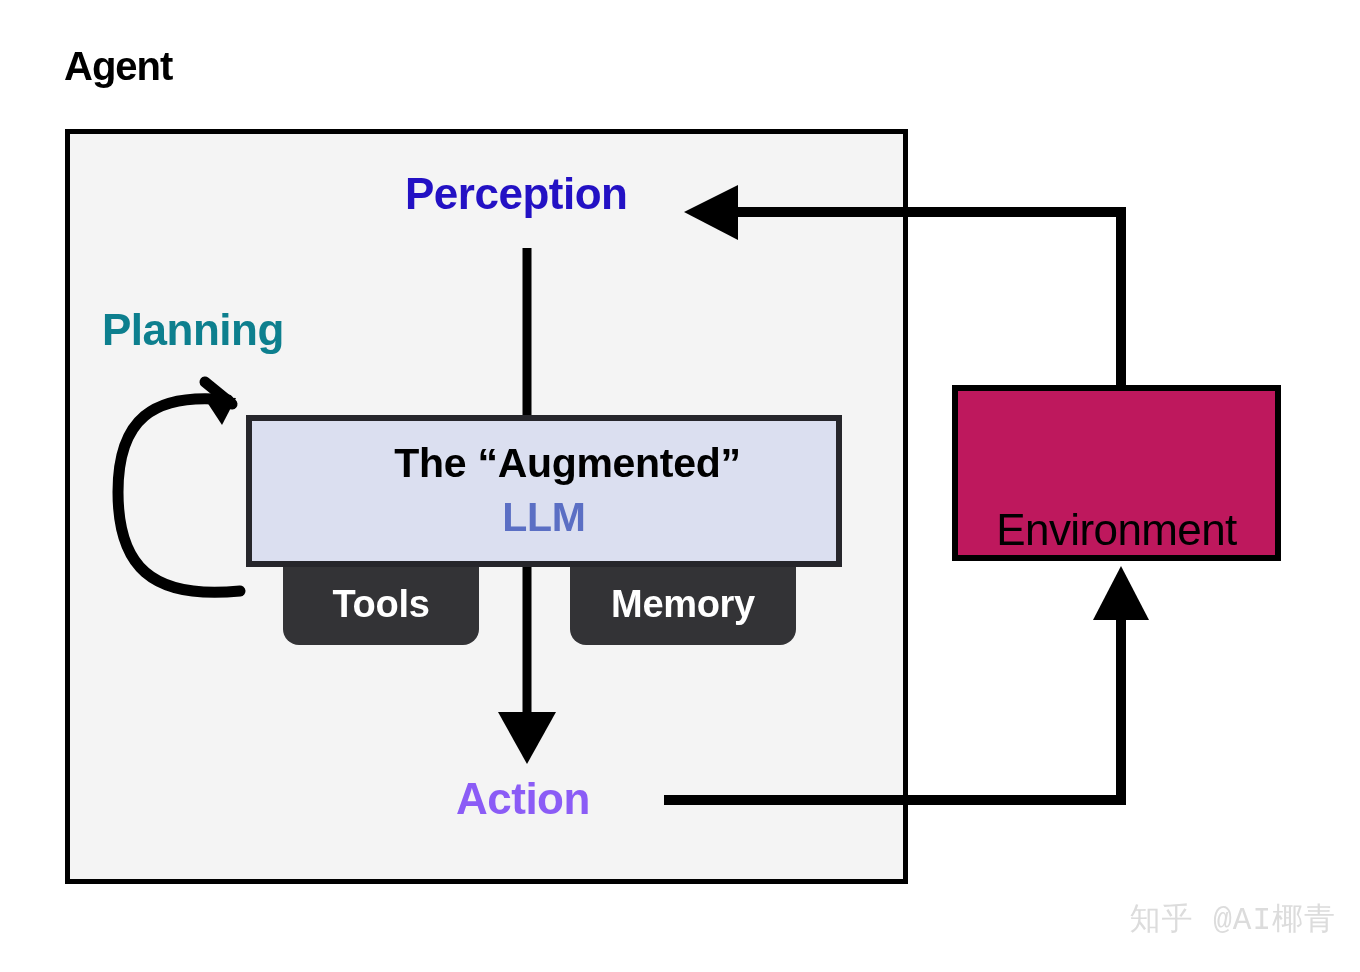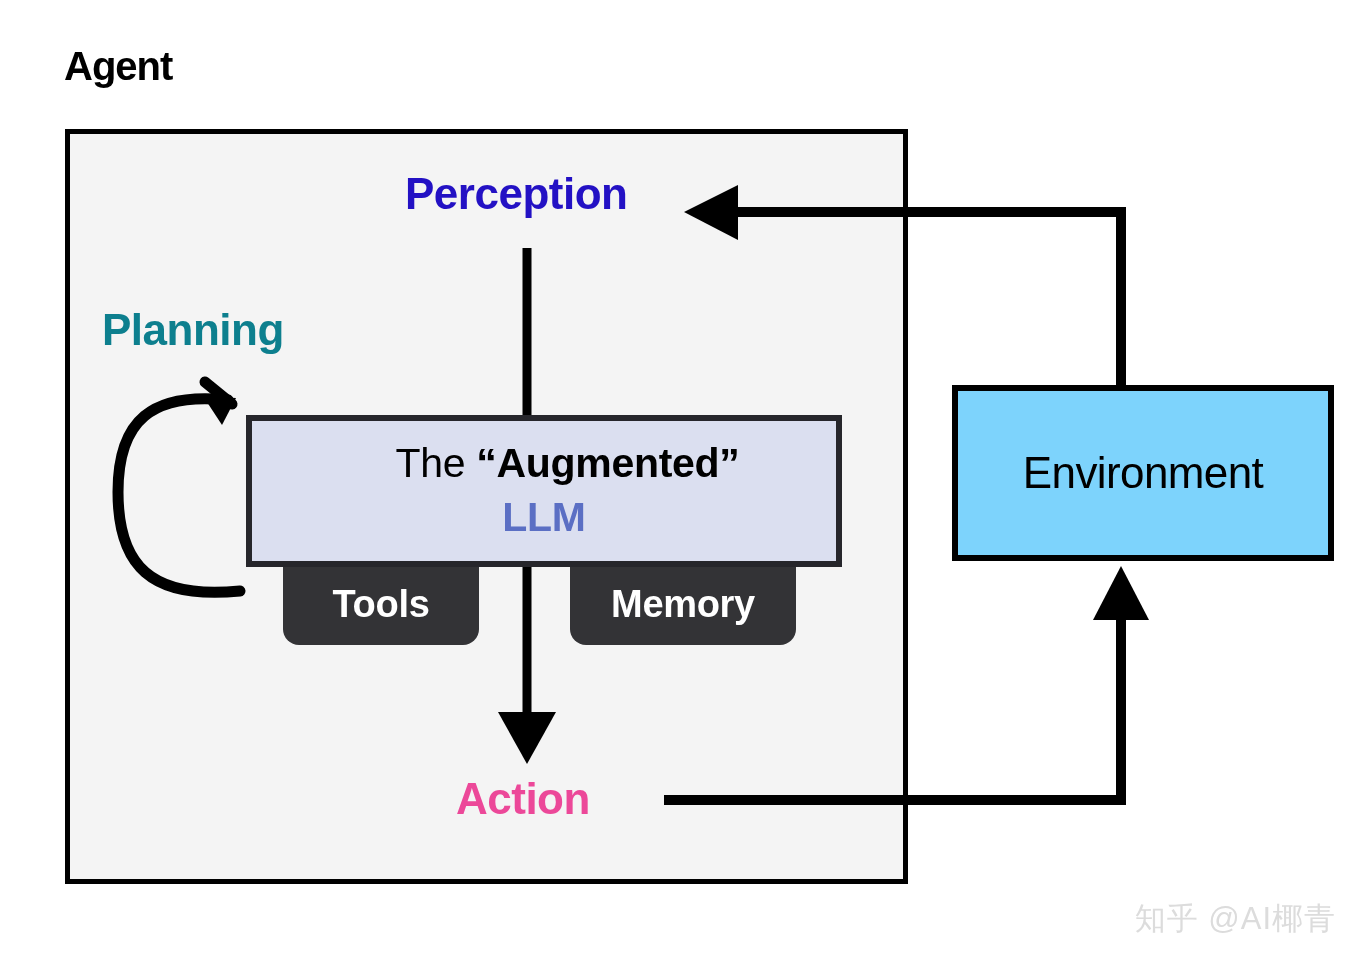--- a/index.html
+++ b/index.html
@@ -58,21 +58,21 @@
   #planning-label {
     left: 102px;
     top: 308px;
     font-size: 44px;
     color: #0d7f8e;
   }
   #action-label {
     left: 456px;
     top: 777px;
     font-size: 44px;
-    color: #ec4899;
+    color: #8b5cf6;
   }
 
   
   #llm-box {
     position: absolute;
     left: 246px;
     top: 415px;
     width: 596px;
     height: 152px;
     background: #dbdff0;
@@ -84,21 +84,21 @@
     justify-content: center;
     z-index: 6;
   }
   #llm-line1 {
     font-size: 41px;
     color: #000000;
     line-height: 1.12;
     white-space: nowrap;
     letter-spacing: -0.3px;
   }
-  #llm-line1 .light { font-weight: 400; margin-left: 47px; }
+  #llm-line1 .light { font-weight: 700; margin-left: 47px; }
   #llm-line1 .bold  { font-weight: 700; }
   #llm-line2 {
     font-size: 41px;
     font-weight: 700;
     color: #5b6fc4;
     line-height: 1.12;
     margin-top: 8px;
     letter-spacing: -0.3px;
   }
 
@@ -128,27 +128,27 @@
     top: 563px;
     width: 226px;
     height: 82px;
   }
 
   
   #environment-box {
     position: absolute;
     left: 952px;
     top: 385px;
-    width: 382px;
+    width: 329px;
     height: 176px;
-    background: #7dd3fc;
+    background: #be185d;
     border: 6px solid #000000;
     box-sizing: border-box;
     display: flex;
-    align-items: center;
+    align-items: flex-end;
     justify-content: center;
     z-index: 6;
   }
   #environment-label {
     font-size: 44px;
     font-weight: 400;
     color: #000000;
     letter-spacing: -0.6px;
     white-space: nowrap;
   }
@@ -166,21 +166,21 @@
 
   
   #watermark {
     position: absolute;
     right: 24px;
     bottom: 32px;
     font-size: 31px;
     color: #dcdcdc;
     letter-spacing: 1px;
     white-space: nowrap;
-    font-family: Liberation Sans, sans-serif;
+    font-family: Liberation Mono, monospace;
   }
 </style>
 </head>
 <body>
 
 <div id="canvas">
 
   <div id="agent-title">Agent</div>
 
   <div id="agent-box"></div>

